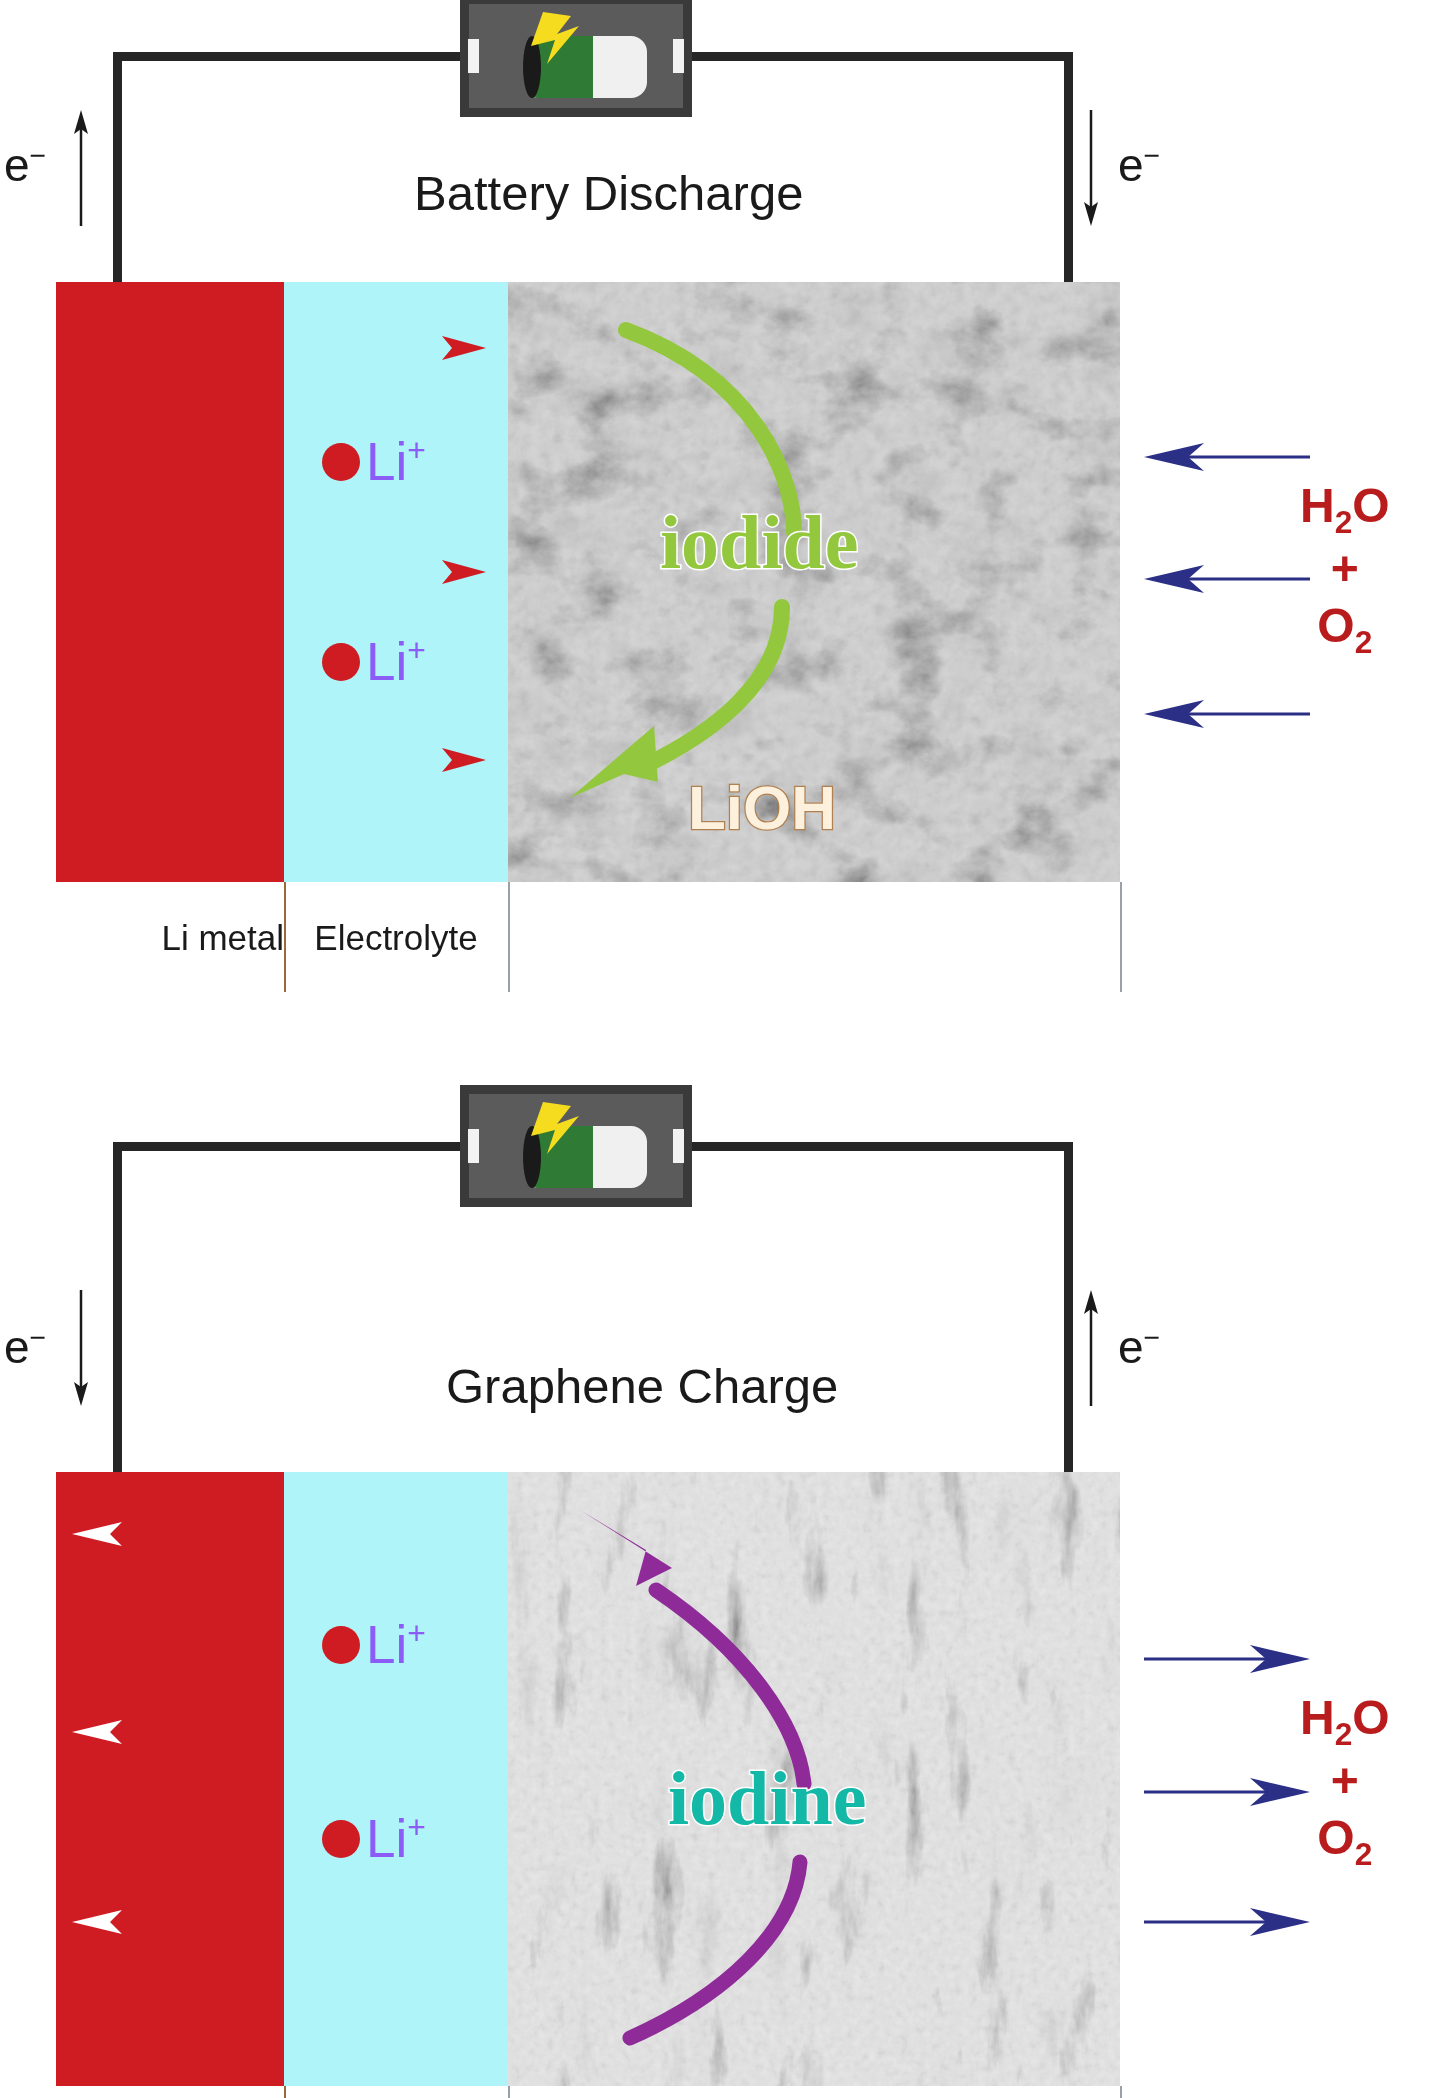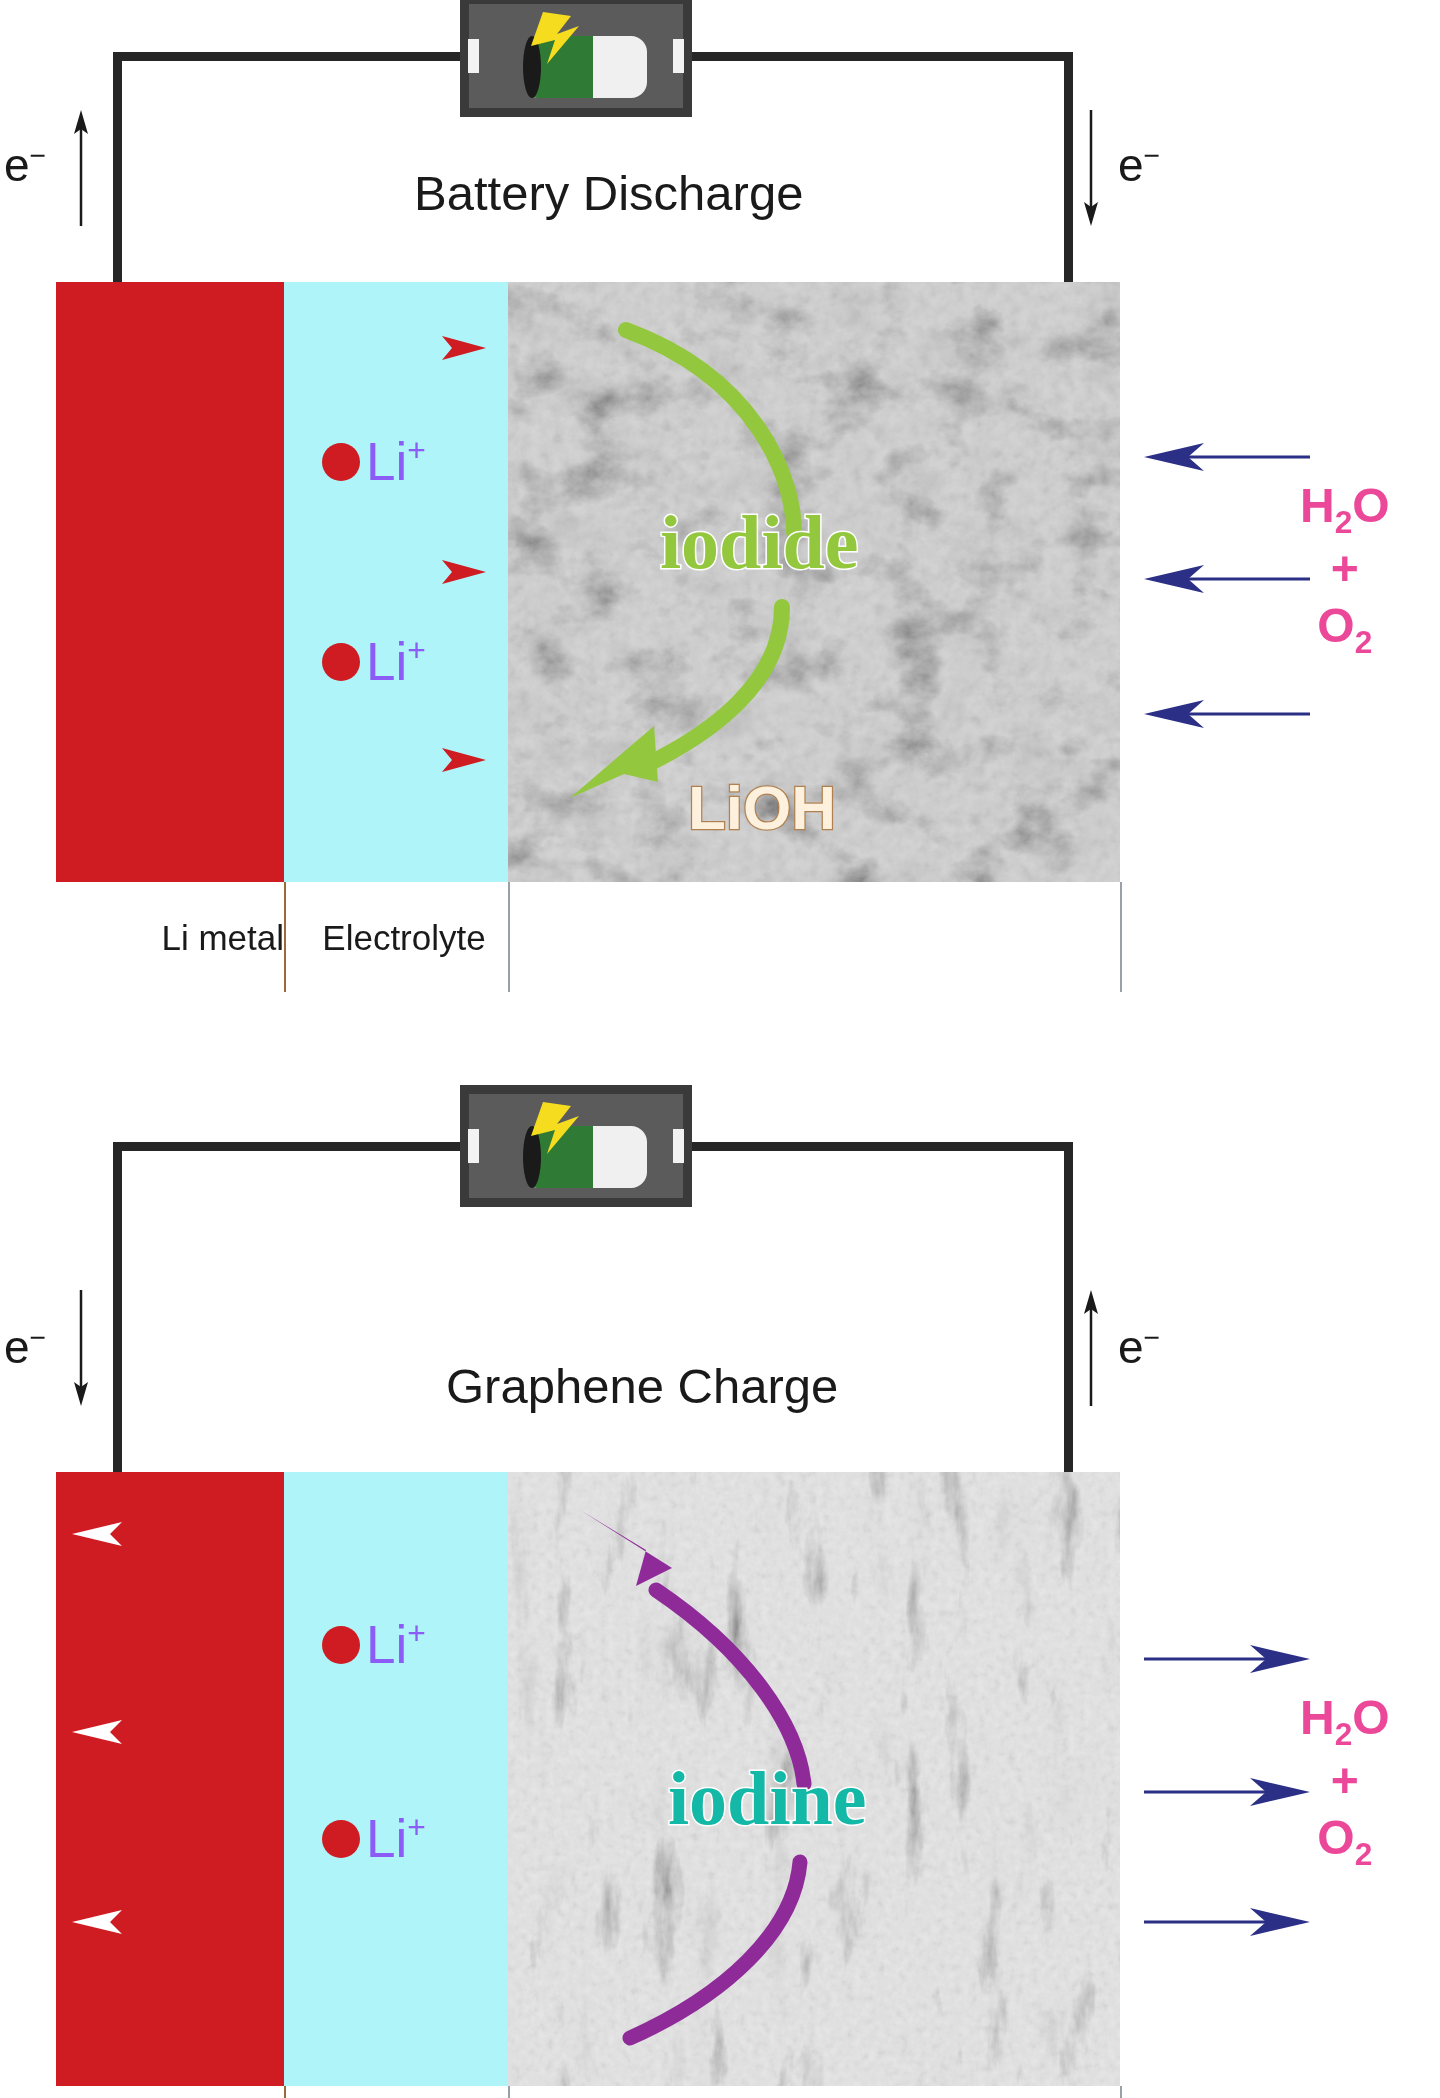--- a/index.html
+++ b/index.html
@@ -134,21 +134,21 @@
     color: #fdf0dc;
     -webkit-text-stroke: 2.5px #b08050;
     paint-order: stroke fill;
   }
 
   
   .gas-label {
     position: absolute;
     font-size: 48px;
     font-weight: 700;
-    color: #ec4899;
+    color: #b91c1c;
     text-align: center;
     line-height: 1.18;
     white-space: nowrap;
   }
   .gas-label sub { font-size: 0.66em; vertical-align: sub; }
 
   svg { overflow: visible; }
 </style>
 </head>
 <body>
@@ -289,21 +289,21 @@
     <div><span>H</span><sub>2</sub><span>O</span></div>
     <div>+</div>
     <div><span>O</span><sub>2</sub></div>
   </div>
 
   <div class="divider" style="left:284px; top:882px; height:110px; background:#9a6a3a;"></div>
   <div class="divider" style="left:508px; top:882px; height:110px; background:#9aa0a6;"></div>
   <div class="divider" style="left:1120px; top:882px; height:110px; background:#9aa0a6;"></div>
 
   <div class="axis-label" style="left:56px; top:918px; width:228px;text-align:right;">Li metal</div>
-  <div class="axis-label" style="left:292px; top:918px; width:224px;">Electrolyte</div>
+  <div class="axis-label" style="left:284px; top:918px; width:224px;">Electrolyte</div>
 </div>
 
 <div class="panel" id="panel-charge">
 
   <div class="wire wire-h" style="left:113px; top:52px; width:355px;"></div>
   <div class="wire wire-v" style="left:113px; top:52px; height:330px;"></div>
   <div class="wire wire-h" style="left:691px; top:52px; width:382px;"></div>
   <div class="wire wire-v" style="left:1064px; top:52px; height:330px;"></div>
 
   <div class="battery-icon" style="left:460px; top:-5px;">

